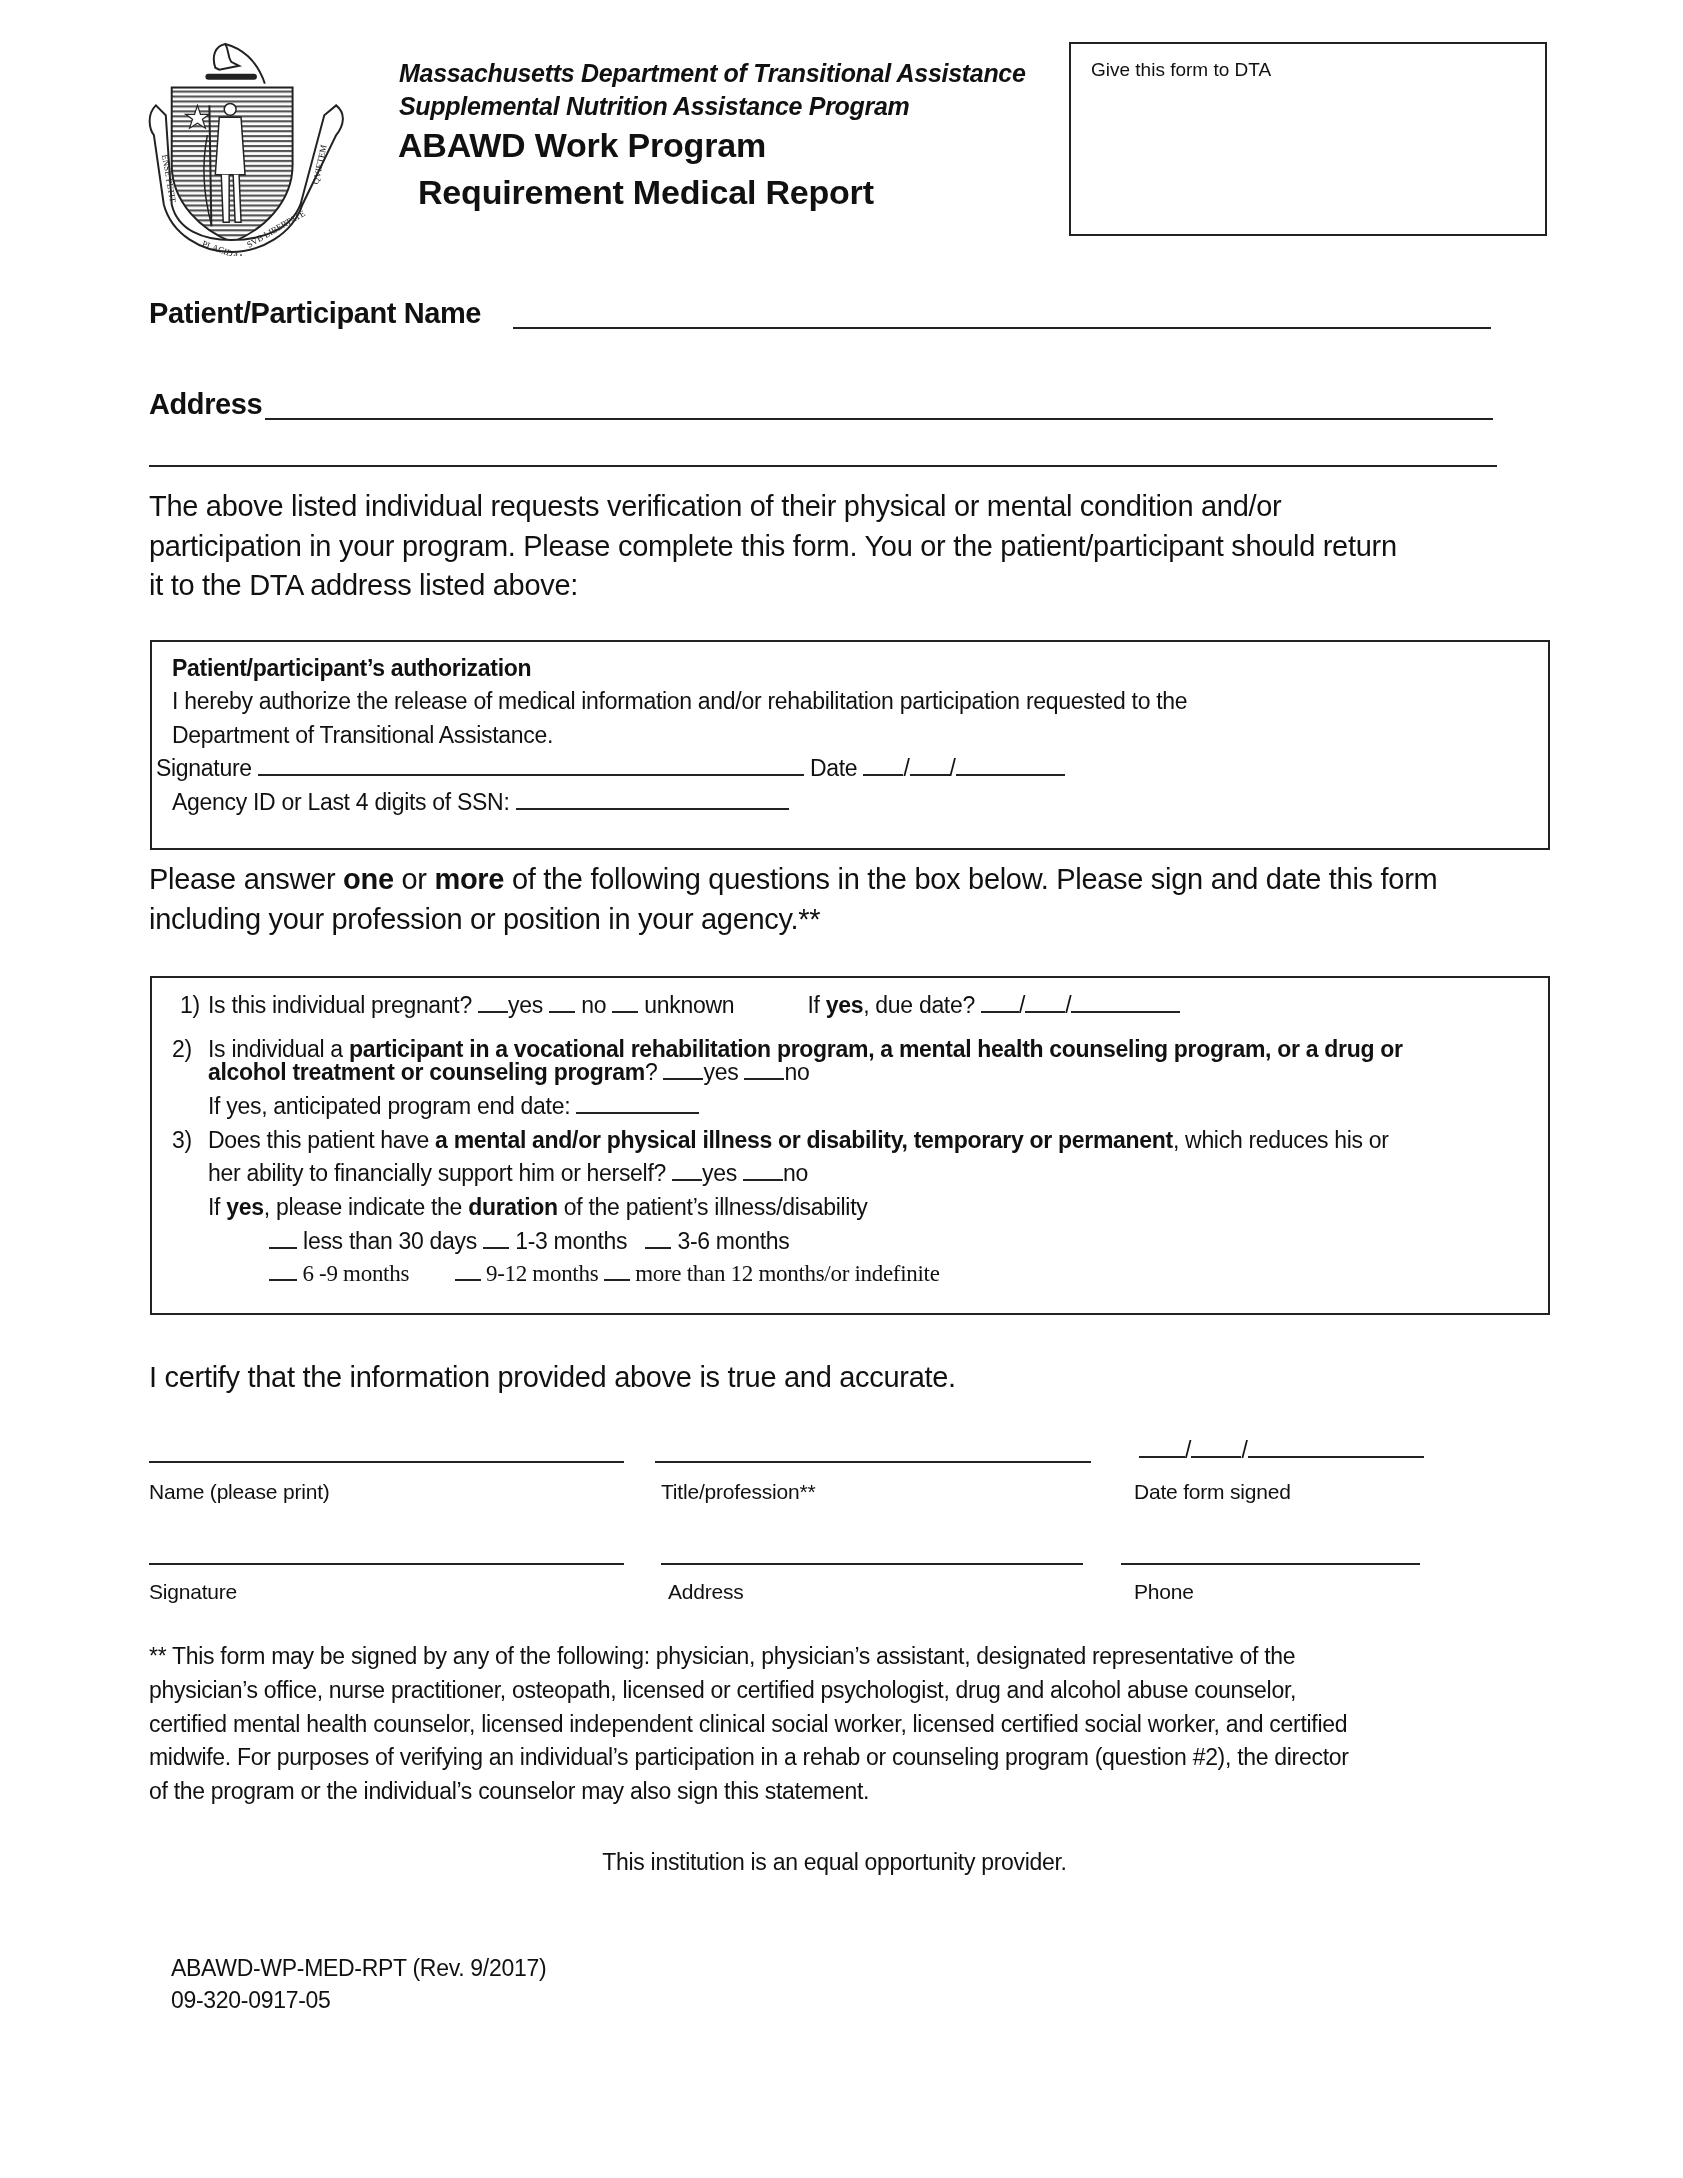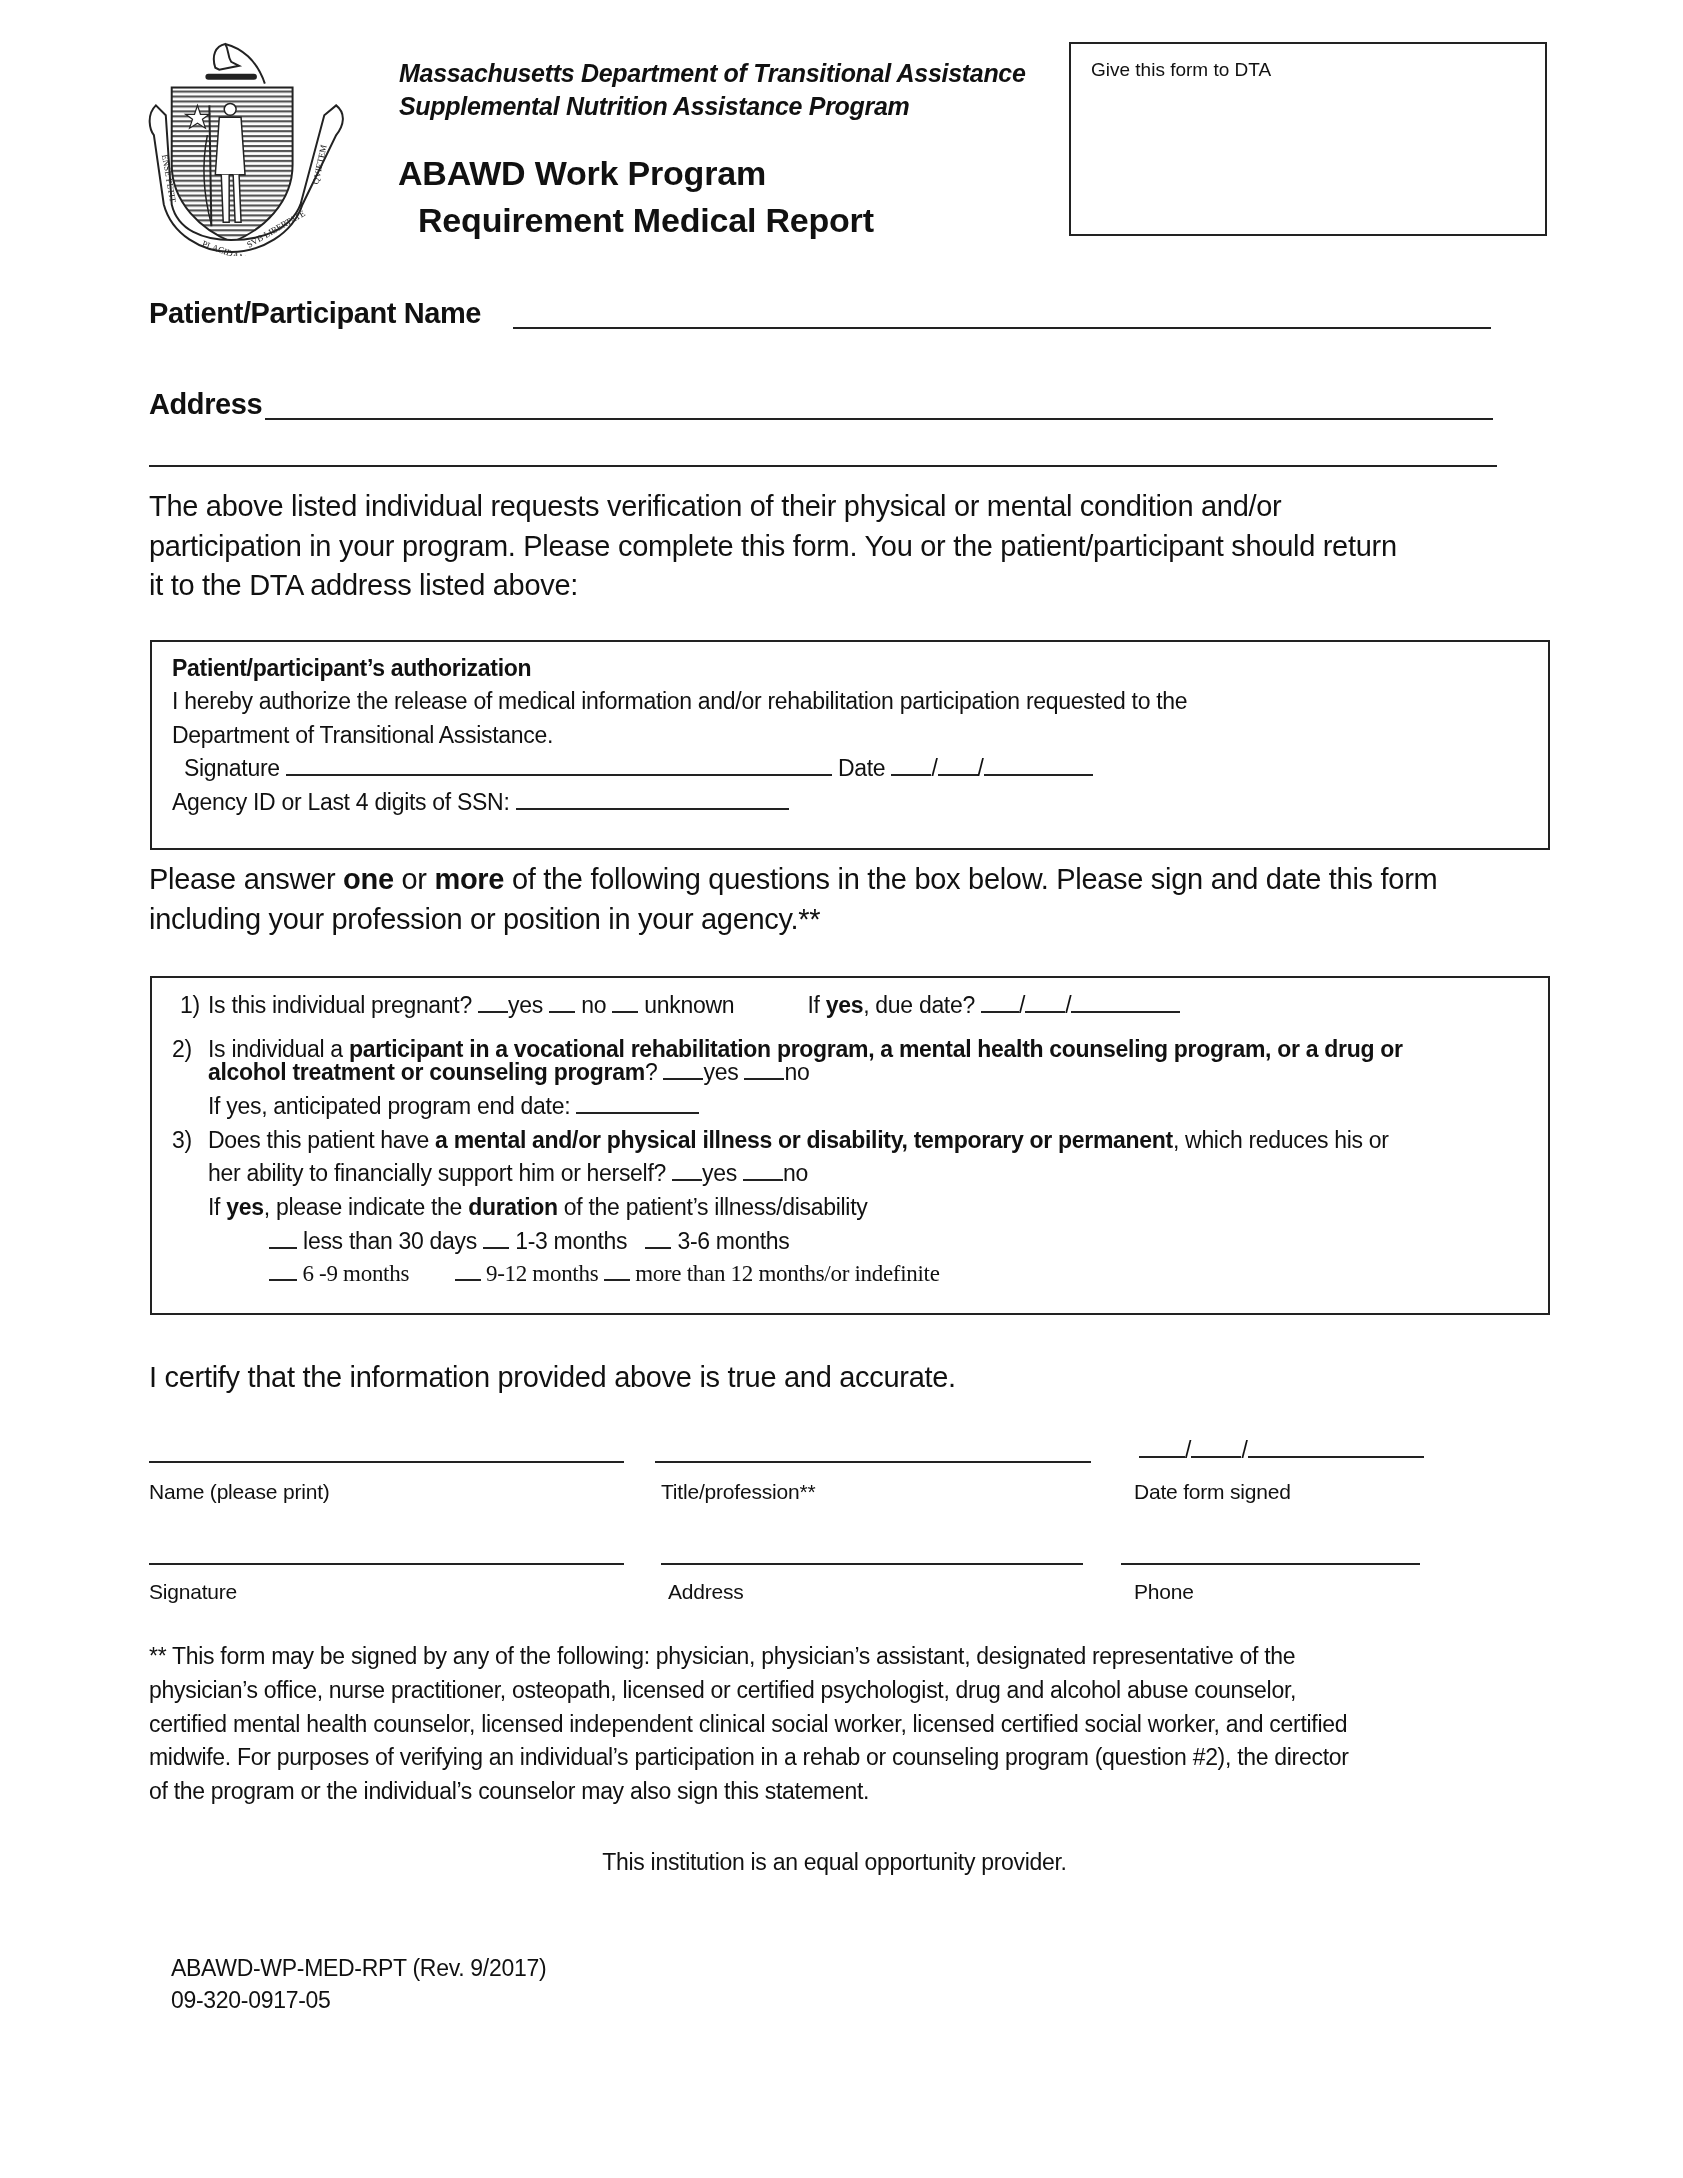--- a/index.html
+++ b/index.html
@@ -1,21 +1,21 @@
 <!DOCTYPE html>
 <html><head>
 <meta charset="utf-8">
 <style>
   html, body { margin: 0; padding: 0; background: #ffffff; }
   body { width: 1683px; height: 2178px; position: relative; overflow: hidden;
          font-family: "Liberation Sans", sans-serif; color: #111111; }
   .abs { position: absolute; white-space: nowrap; }
   .seal { position: absolute; left: 142px; top: 36px; width: 212px; height: 220px; }
   .hdr-it { font-style: italic; font-weight: bold; font-size: 25px; letter-spacing: -0.3px; }
-  .hdr-big { font-weight: bold; font-size: 34px; letter-spacing: -0.2px; margin-top: 28px; }
+  .hdr-big { font-weight: bold; font-size: 34px; letter-spacing: -0.2px; }
   .dta-box { position: absolute; left: 1069px; top: 42px; width: 478px; height: 194px;
              border: 2px solid #222; box-sizing: border-box; font-size: 19px; padding: 12px 0 0 20px; line-height: 27px; }
   .dta-box ul { margin: 0; padding: 0 0 0 26px; list-style: none; }
   .dta-box li { position: relative; }
   .dta-box li::before { content: "\2022"; position: absolute; left: -22px; top: 0; font-size: 18px; }
   .field-label { font-weight: bold; font-size: 29px; letter-spacing: -0.4px; }
   .uline { position: absolute; height: 0; border-bottom: 2px solid #222; }
   .para { font-size: 29px; letter-spacing: -0.3px; }
   .box { position: absolute; border: 2px solid #222; box-sizing: border-box; }
   .boxtxt { font-size: 23px; letter-spacing: -0.3px; }
@@ -75,21 +75,21 @@
 <div class="uline" style="left:149px; top:465px; width:1348px;"></div>
 
 <div class="abs para" style="left:149px; top:490px;">The above listed individual requests verification of their physical or mental condition and/or</div>
 <div class="abs para" style="left:149px; top:530px;">participation in your program. Please complete this form. You or the patient/participant should return</div>
 <div class="abs para" style="left:149px; top:569px;">it to the DTA address listed above:</div>
 
 <div class="box" style="left:150px; top:640px; width:1400px; height:210px;"></div>
 <div class="abs boxtxt b" style="left:172px; top:655px;">Patient/participant’s authorization</div>
 <div class="abs boxtxt" style="left:172px; top:688px;">I hereby authorize the release of medical information and/or rehabilitation participation requested to the</div>
 <div class="abs boxtxt" style="left:172px; top:722px;">Department of Transitional Assistance.</div>
-<div class="abs boxtxt" style="left:184px; top:755px;">
+<div class="abs boxtxt" style="left:156px; top:755px;">
   <span>Signature</span>
   <span class="blank" style="width:546px;"></span>
   <span>Date</span>
   <span class="blank" style="width:40px;"></span>/<span class="blank" style="width:40px;"></span>/<span class="blank" style="width:109px;"></span>
 </div>
 <div class="abs boxtxt" style="left:172px; top:789px;">
   <span>Agency ID or Last 4 digits of SSN:</span>
   <span class="blank" style="width:273px;"></span>
 </div>
 

